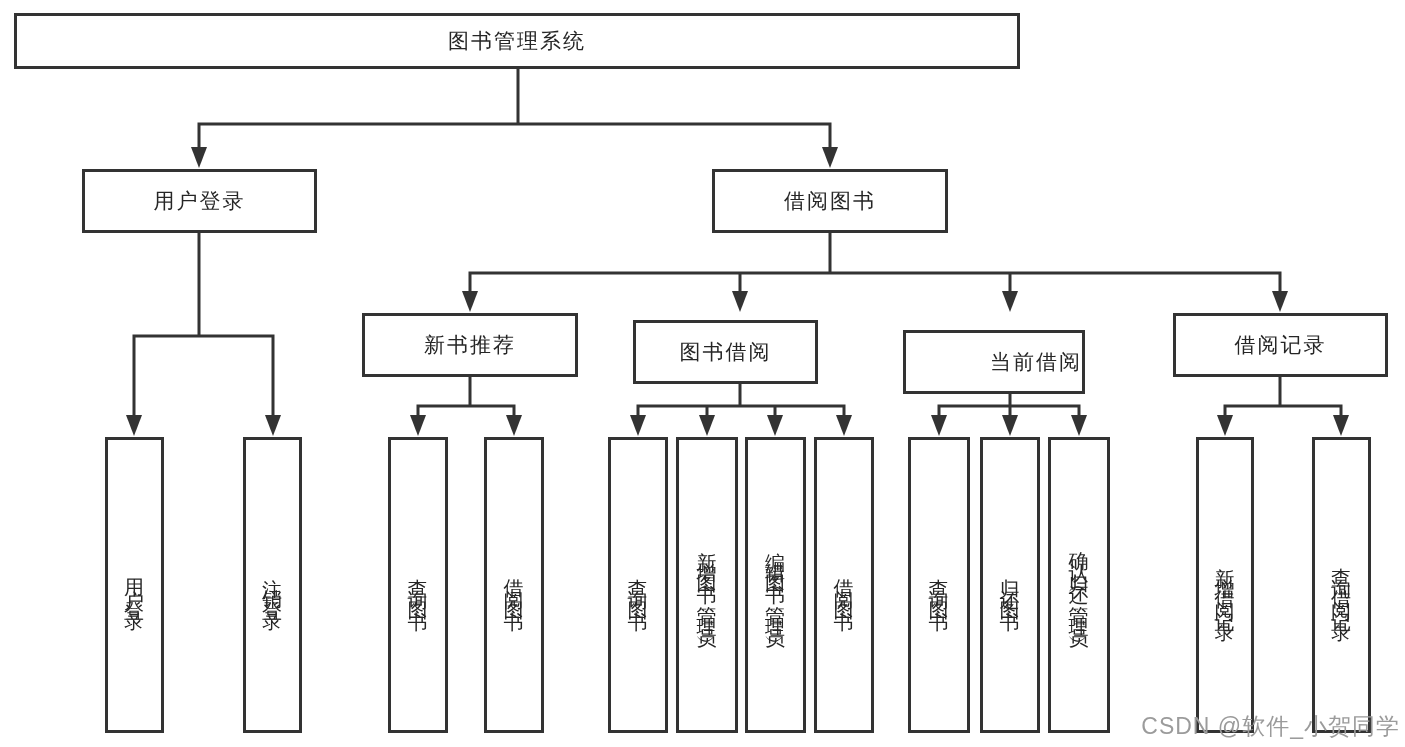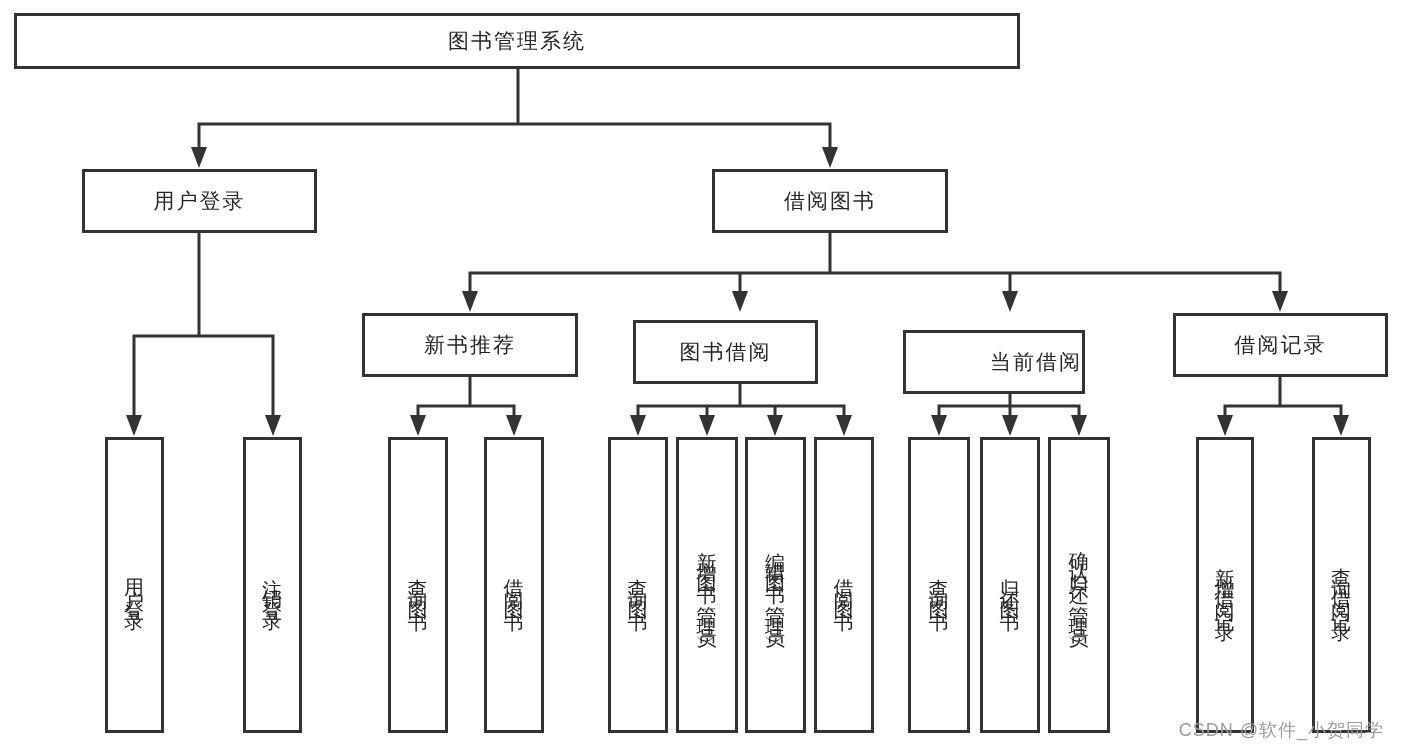--- a/index.html
+++ b/index.html
@@ -58,23 +58,23 @@
   .n-bbAdd         { left: 676px;  top: 437px; width: 62px;   height: 296px; }
   .n-bbEdit        { left: 745px;  top: 437px; width: 61px;   height: 296px; }
   .n-bbBorrow      { left: 814px;  top: 437px; width: 60px;   height: 296px; }
   .n-cbQuery       { left: 908px;  top: 437px; width: 62px;   height: 296px; }
   .n-cbReturn      { left: 980px;  top: 437px; width: 60px;   height: 296px; }
   .n-cbConfirm     { left: 1048px; top: 437px; width: 62px;   height: 296px; }
   .n-brAdd         { left: 1196px; top: 437px; width: 58px;   height: 296px; }
   .n-brQuery       { left: 1312px; top: 437px; width: 59px;   height: 296px; }
   .watermark {
     position: absolute;
-    right: 21px;
+    right: 5px;
     bottom: 5px;
-    font-size: 18px;
+    font-size: 23px;
     letter-spacing: 1px;
     color: #9b9b9b;
     z-index: 5;
     white-space: nowrap;
   }
 </style>
 </head>
 <body>
 
 <div class="stage">

